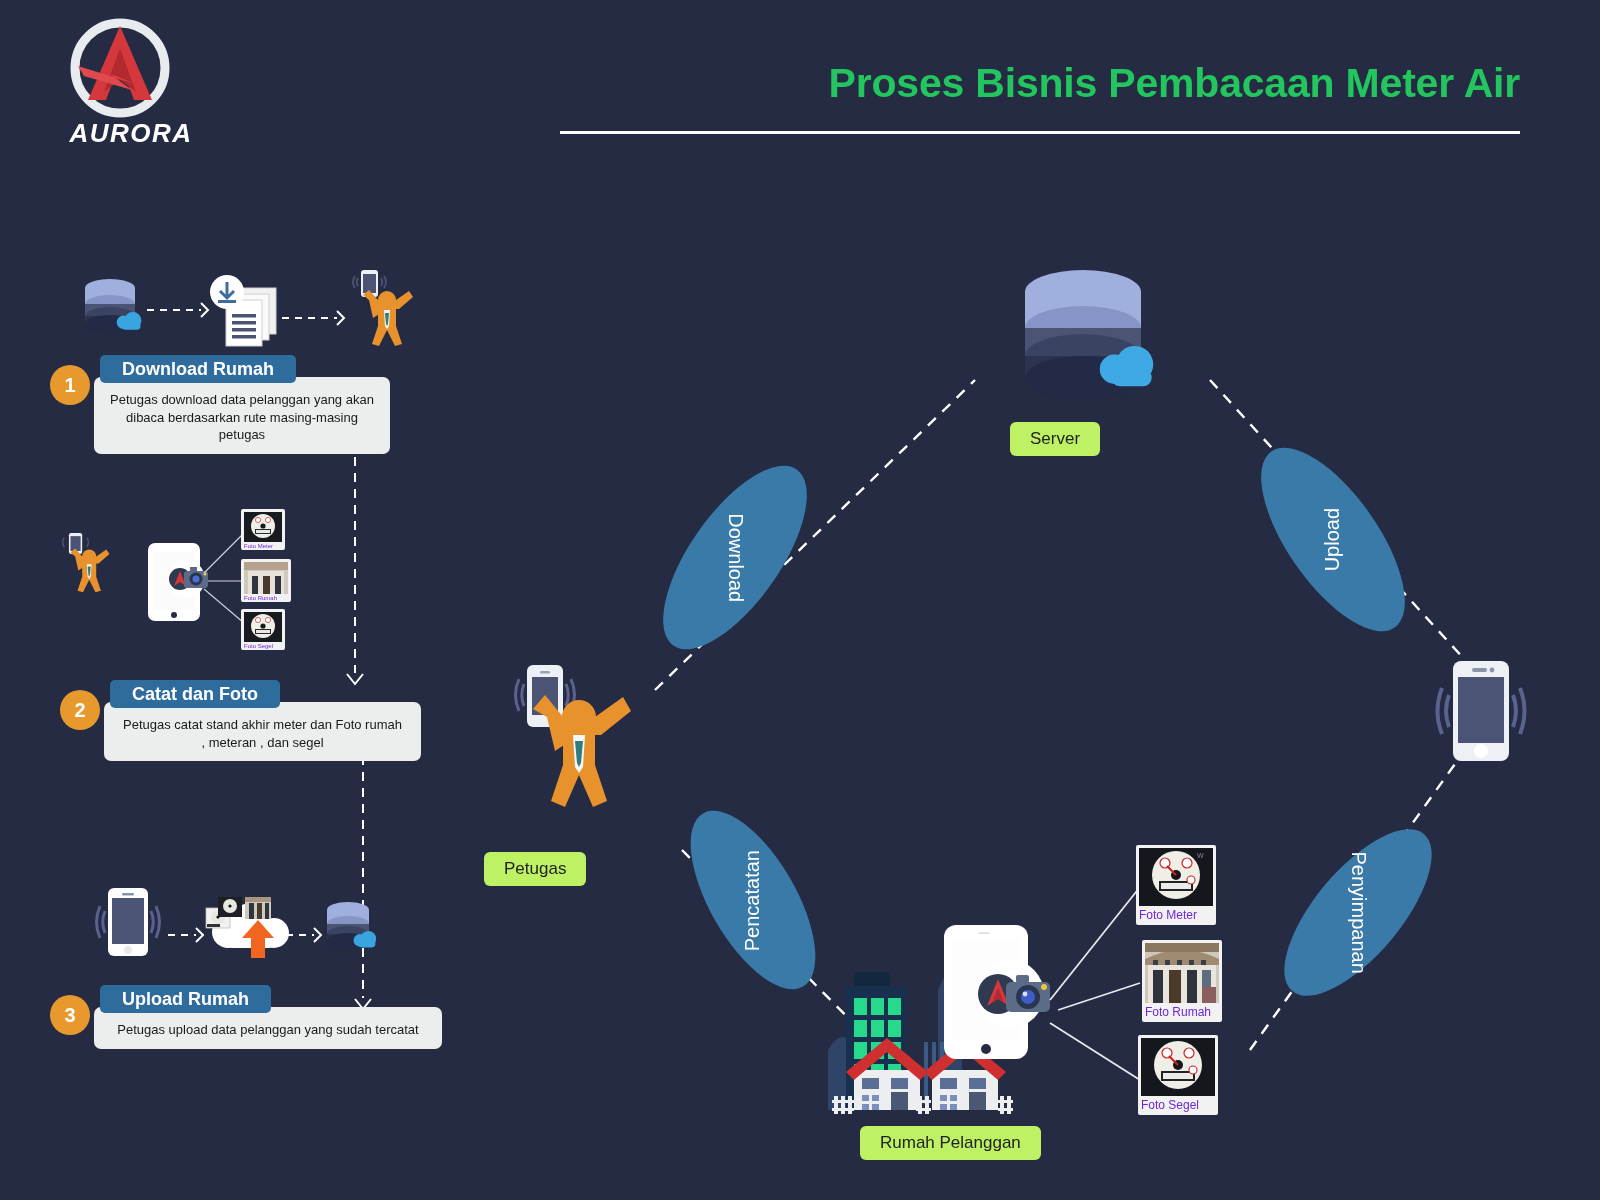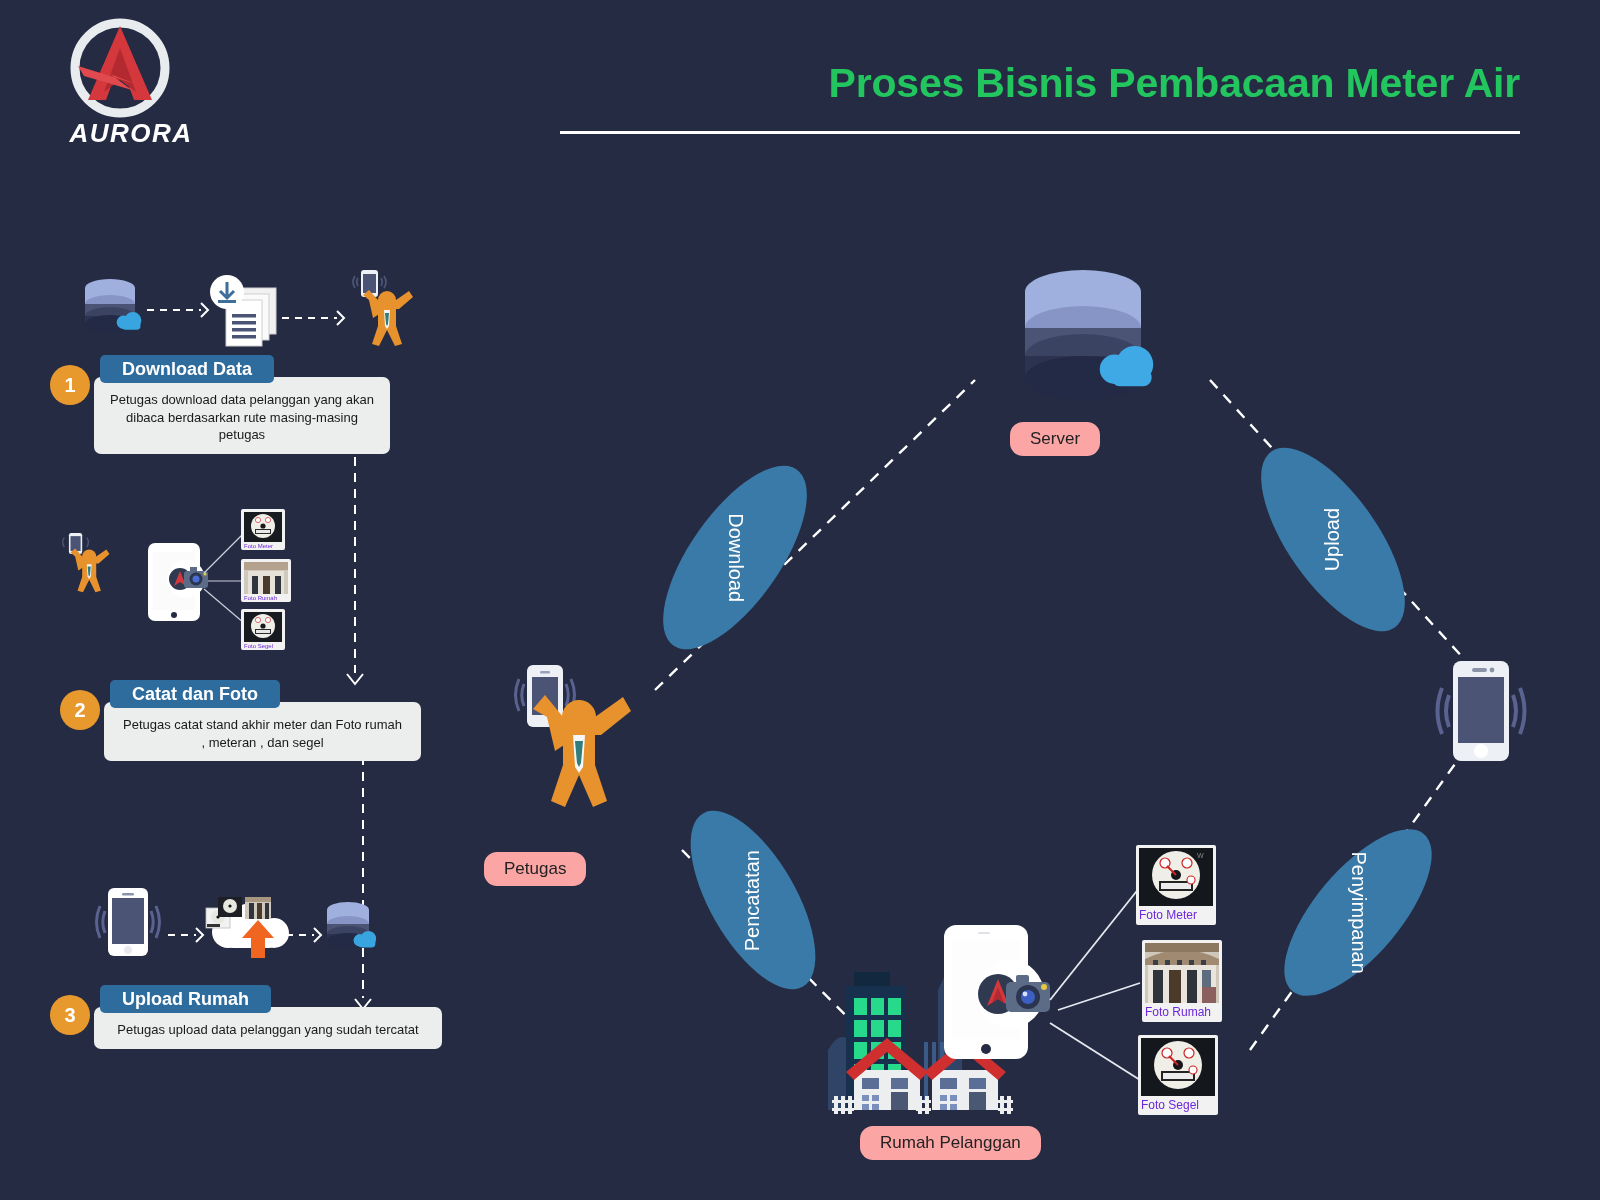--- a/index.html
+++ b/index.html
@@ -50,21 +50,21 @@
     color:#1a1a1a; font-size:13px; line-height:1.35;
     padding:14px 16px 10px; text-align:center;
     z-index:1;
   }
 
   .vconnector { position:absolute; }
 
   
   .node { position:absolute; }
   .node-label {
-    position:absolute; background:#fca5a5; border-radius:13px;
+    position:absolute; background:#bef264; border-radius:6px;
     color:#222; font-size:17px; padding:7px 20px;
     white-space:nowrap; text-align:center;
   }
   .ribbon {
     position:absolute; border-radius:50%;
     background:#3a7aa8;
     display:flex; align-items:center; justify-content:center;
     color:#fff; font-size:20px; white-space:nowrap;
   }
   .ribbon span { display:block; }
@@ -146,21 +146,21 @@
         <path d="M40 39 L26 48 L22 30 L16 25 L22 20 L31 30 L49 30 L62 21 L66 27 L52 39 Z" fill="#e8922e"></path>
         <path d="M31 38 L31 56 L25 74 L32 76 L40 60 L48 76 L55 74 L49 56 L49 38 Z" fill="#e8922e"></path>
         <path d="M37 40 L43 40 L42 56 L40 59 L38 56 Z" fill="#f4f6f8"></path>
         <path d="M38 43 L42 43 L41 54 L40 56 L39 54 Z" fill="#2f7d7d"></path>
       </g>
     </svg>
   </div>
 
   <div class="step" style="left:50px; top:355px; width:350px;">
     <div class="step-num">1</div>
-    <div class="step-head">Download Data</div>
+    <div class="step-head">Download Rumah</div>
     <div class="step-body" style="width:296px;">Petugas download data pelanggan yang akan dibaca berdasarkan rute masing-masing petugas</div>
   </div>
 
   <div class="vconnector" style="left:340px; top:425px;">
     <svg width="30" height="265" viewBox="0 0 30 265">
       <line x1="15" y1="0" x2="15" y2="248" stroke="#fff" stroke-width="2" stroke-dasharray="9 7"></line>
       <polyline points="7,249 15,259 23,249" fill="none" stroke="#fff" stroke-width="2"></polyline>
     </svg>
   </div>
 

